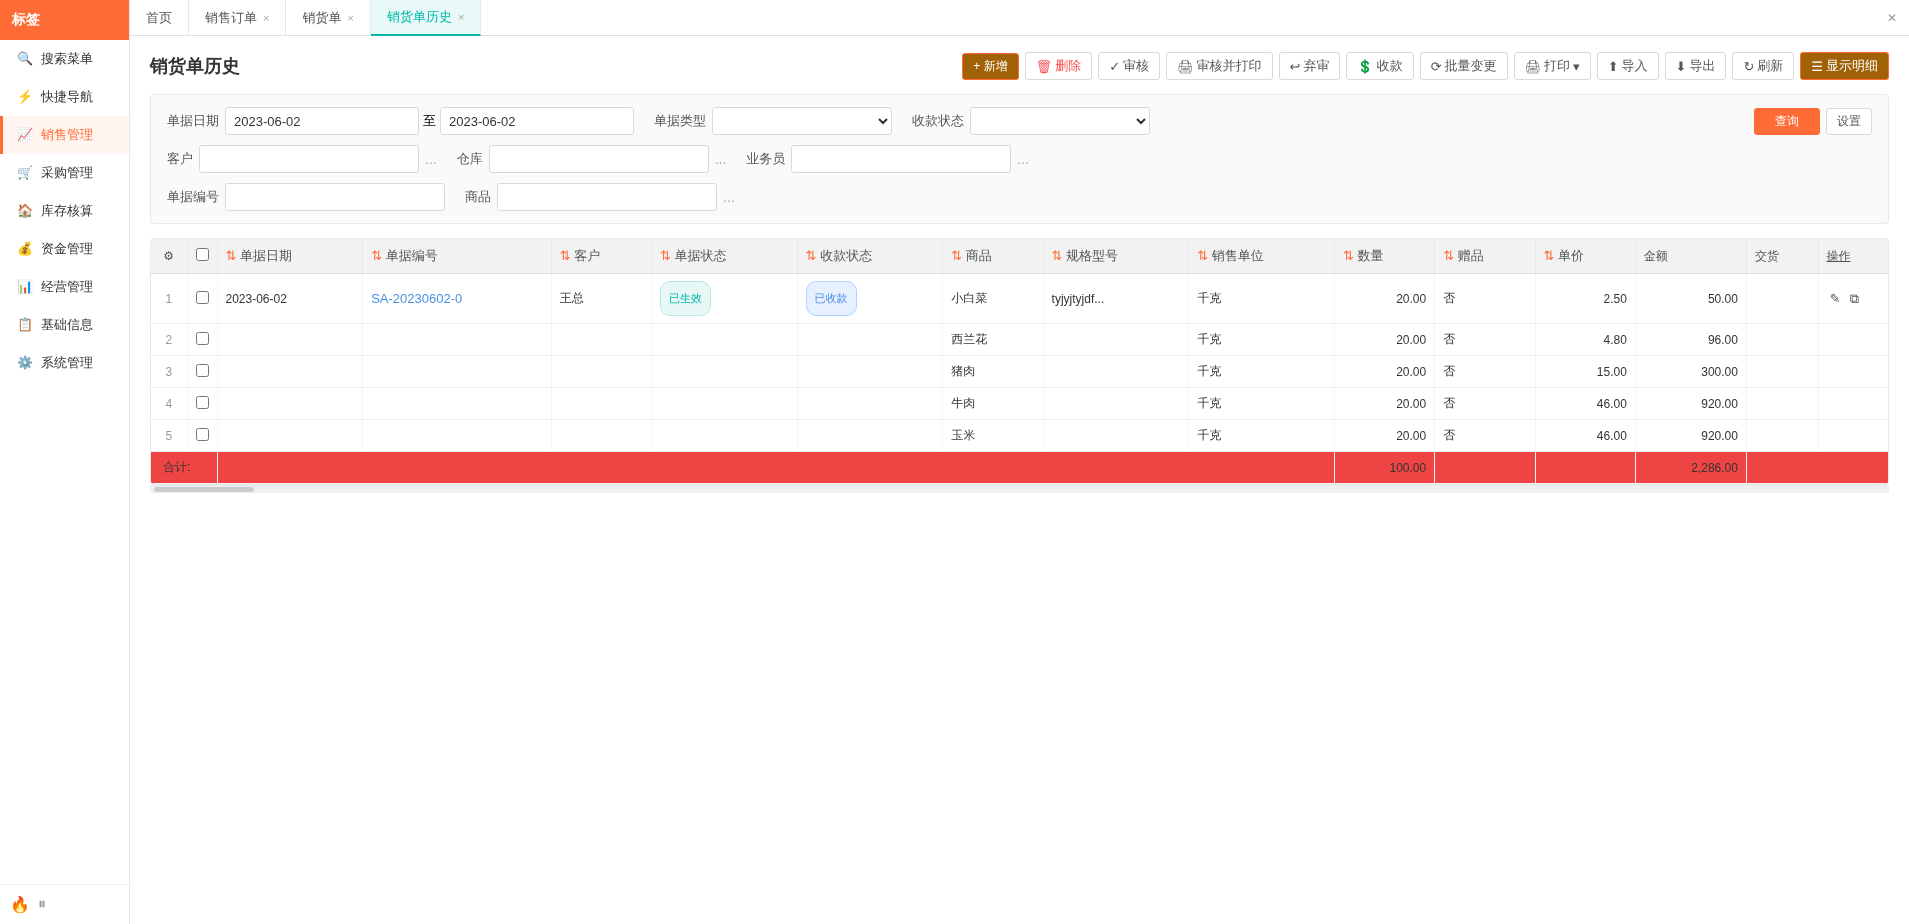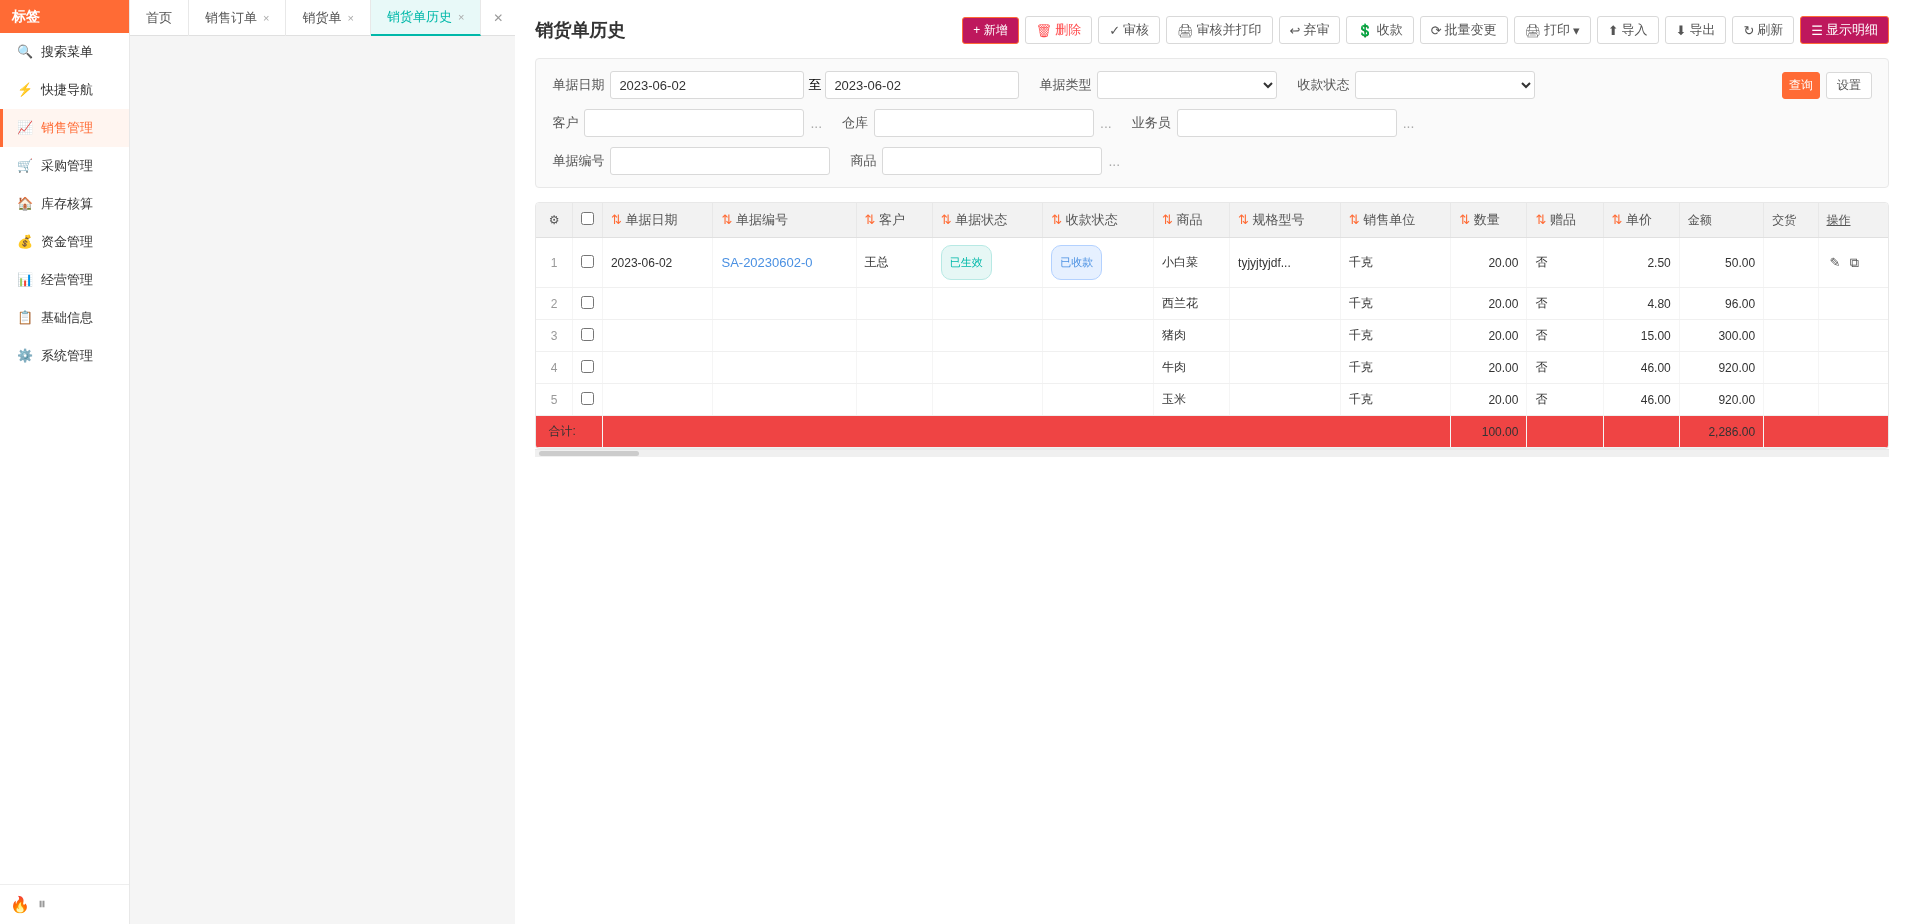--- a/index.html
+++ b/index.html
@@ -1,47 +1,47 @@
 <!DOCTYPE html>
 <html><head>
   <meta charset="utf-8">
   <style>
     * { box-sizing: border-box; margin: 0; padding: 0; font-family: 'Microsoft YaHei', Arial, sans-serif; font-size: 13px; }
     body { display: flex; height: 924px; overflow: hidden; background: #f5f5f5; }
 
     
     .sidebar { width: 130px; background: #fff; border-right: 1px solid #e8e8e8; display: flex; flex-direction: column; flex-shrink: 0; }
-    .sidebar-logo { background: #ff6b35; color: #fff; padding: 8px 12px; font-size: 14px; font-weight: bold; height: 33px; display: flex; align-items: center; }
+    .sidebar-logo { background: #ff6b35; color: #fff; padding: 8px 12px; font-size: 14px; font-weight: bold; height: 40px; display: flex; align-items: center; }
     .sidebar-item { display: flex; align-items: center; gap: 8px; padding: 10px 14px; cursor: pointer; color: #333; border-left: 3px solid transparent; }
     .sidebar-item.active { color: #ff6b35; border-left-color: #ff6b35; background: #fff5f0; }
     .sidebar-icon { width: 16px; height: 16px; flex-shrink: 0; }
     .sidebar-bottom { margin-top: auto; padding: 10px; display: flex; gap: 8px; border-top: 1px solid #eee; }
     .sidebar-bottom-btn { color: #999; cursor: pointer; font-size: 16px; }
 
     
-    .main { flex: 1; display: flex; overflow: hidden; }
+    .main { flex: 1; display: flex; flex-direction: column; overflow: hidden; }
 
     
     .tabs-bar { background: #fff; border-bottom: 1px solid #e0e0e0; display: flex; align-items: center; height: 36px; padding-left: 0; }
     .tab { padding: 0 16px; height: 36px; display: flex; align-items: center; cursor: pointer; color: #555; border-right: 1px solid #e8e8e8; gap: 6px; font-size: 13px; white-space: nowrap; }
     .tab.active { background: #e8f9f8; color: #00b8a9; border-bottom: 2px solid #00b8a9; }
     .tab-close { font-size: 11px; color: #aaa; cursor: pointer; }
     .tabs-spacer { flex: 1; }
     .tabs-close-all { padding: 0 12px; color: #999; cursor: pointer; font-size: 12px; }
 
     
     .content { flex: 1; overflow-y: auto; background: #f5f5f5; padding: 0; }
     .page-container { background: #fff; margin: 0; padding: 16px 20px; min-height: 100%; }
 
     
     .page-header { display: flex; align-items: center; justify-content: space-between; margin-bottom: 14px; }
     .page-title { font-size: 18px; font-weight: bold; color: #333; }
     .toolbar { display: flex; align-items: center; gap: 6px; flex-wrap: wrap; }
     .btn { display: flex; align-items: center; gap: 3px; padding: 4px 10px; border-radius: 3px; cursor: pointer; font-size: 12px; border: 1px solid #d9d9d9; background: #fff; color: #555; white-space: nowrap; }
-    .btn-primary { background: #be185d; color: #fff; border-color: #ff6b35; }
+    .btn-primary { background: #a16207; color: #fff; border-color: #ff6b35; }
     .btn-danger { color: #ff4d4f; }
 
     
     .filter-area { background: #fafafa; border: 1px solid #e8e8e8; border-radius: 4px; padding: 12px 16px; margin-bottom: 14px; }
     .filter-row { display: flex; align-items: center; gap: 20px; margin-bottom: 10px; flex-wrap: wrap; }
     .filter-row:last-child { margin-bottom: 0; }
     .filter-item { display: flex; align-items: center; gap: 6px; }
     .filter-label { color: #555; white-space: nowrap; font-size: 13px; }
     .filter-input { border: 1px solid #d9d9d9; border-radius: 3px; padding: 3px 8px; height: 28px; color: #333; background: #fff; min-width: 160px; }
     .filter-input.wide { min-width: 220px; }
@@ -233,21 +233,21 @@
           </div>
 
           <div class="filter-item">
             <span class="filter-label">收款状态</span>
             <select class="filter-select">
               <option value=""></option>
             </select>
           </div>
 
           <div style="display:flex;gap:6px;margin-left:auto">
-            <button class="btn btn-primary" style="background:#ff6b35;padding:4px 6px">查询</button>
+            <button class="btn btn-primary" style="background:#ff6b35;padding:4px 20px">查询</button>
             <button class="btn">设置</button>
           </div>
         </div>
 
         <div class="filter-row">
 
           <div class="filter-item">
             <span class="filter-label">客户</span>
             <input type="text" class="filter-input wide" style="">
             <span class="filter-dots">...</span>

